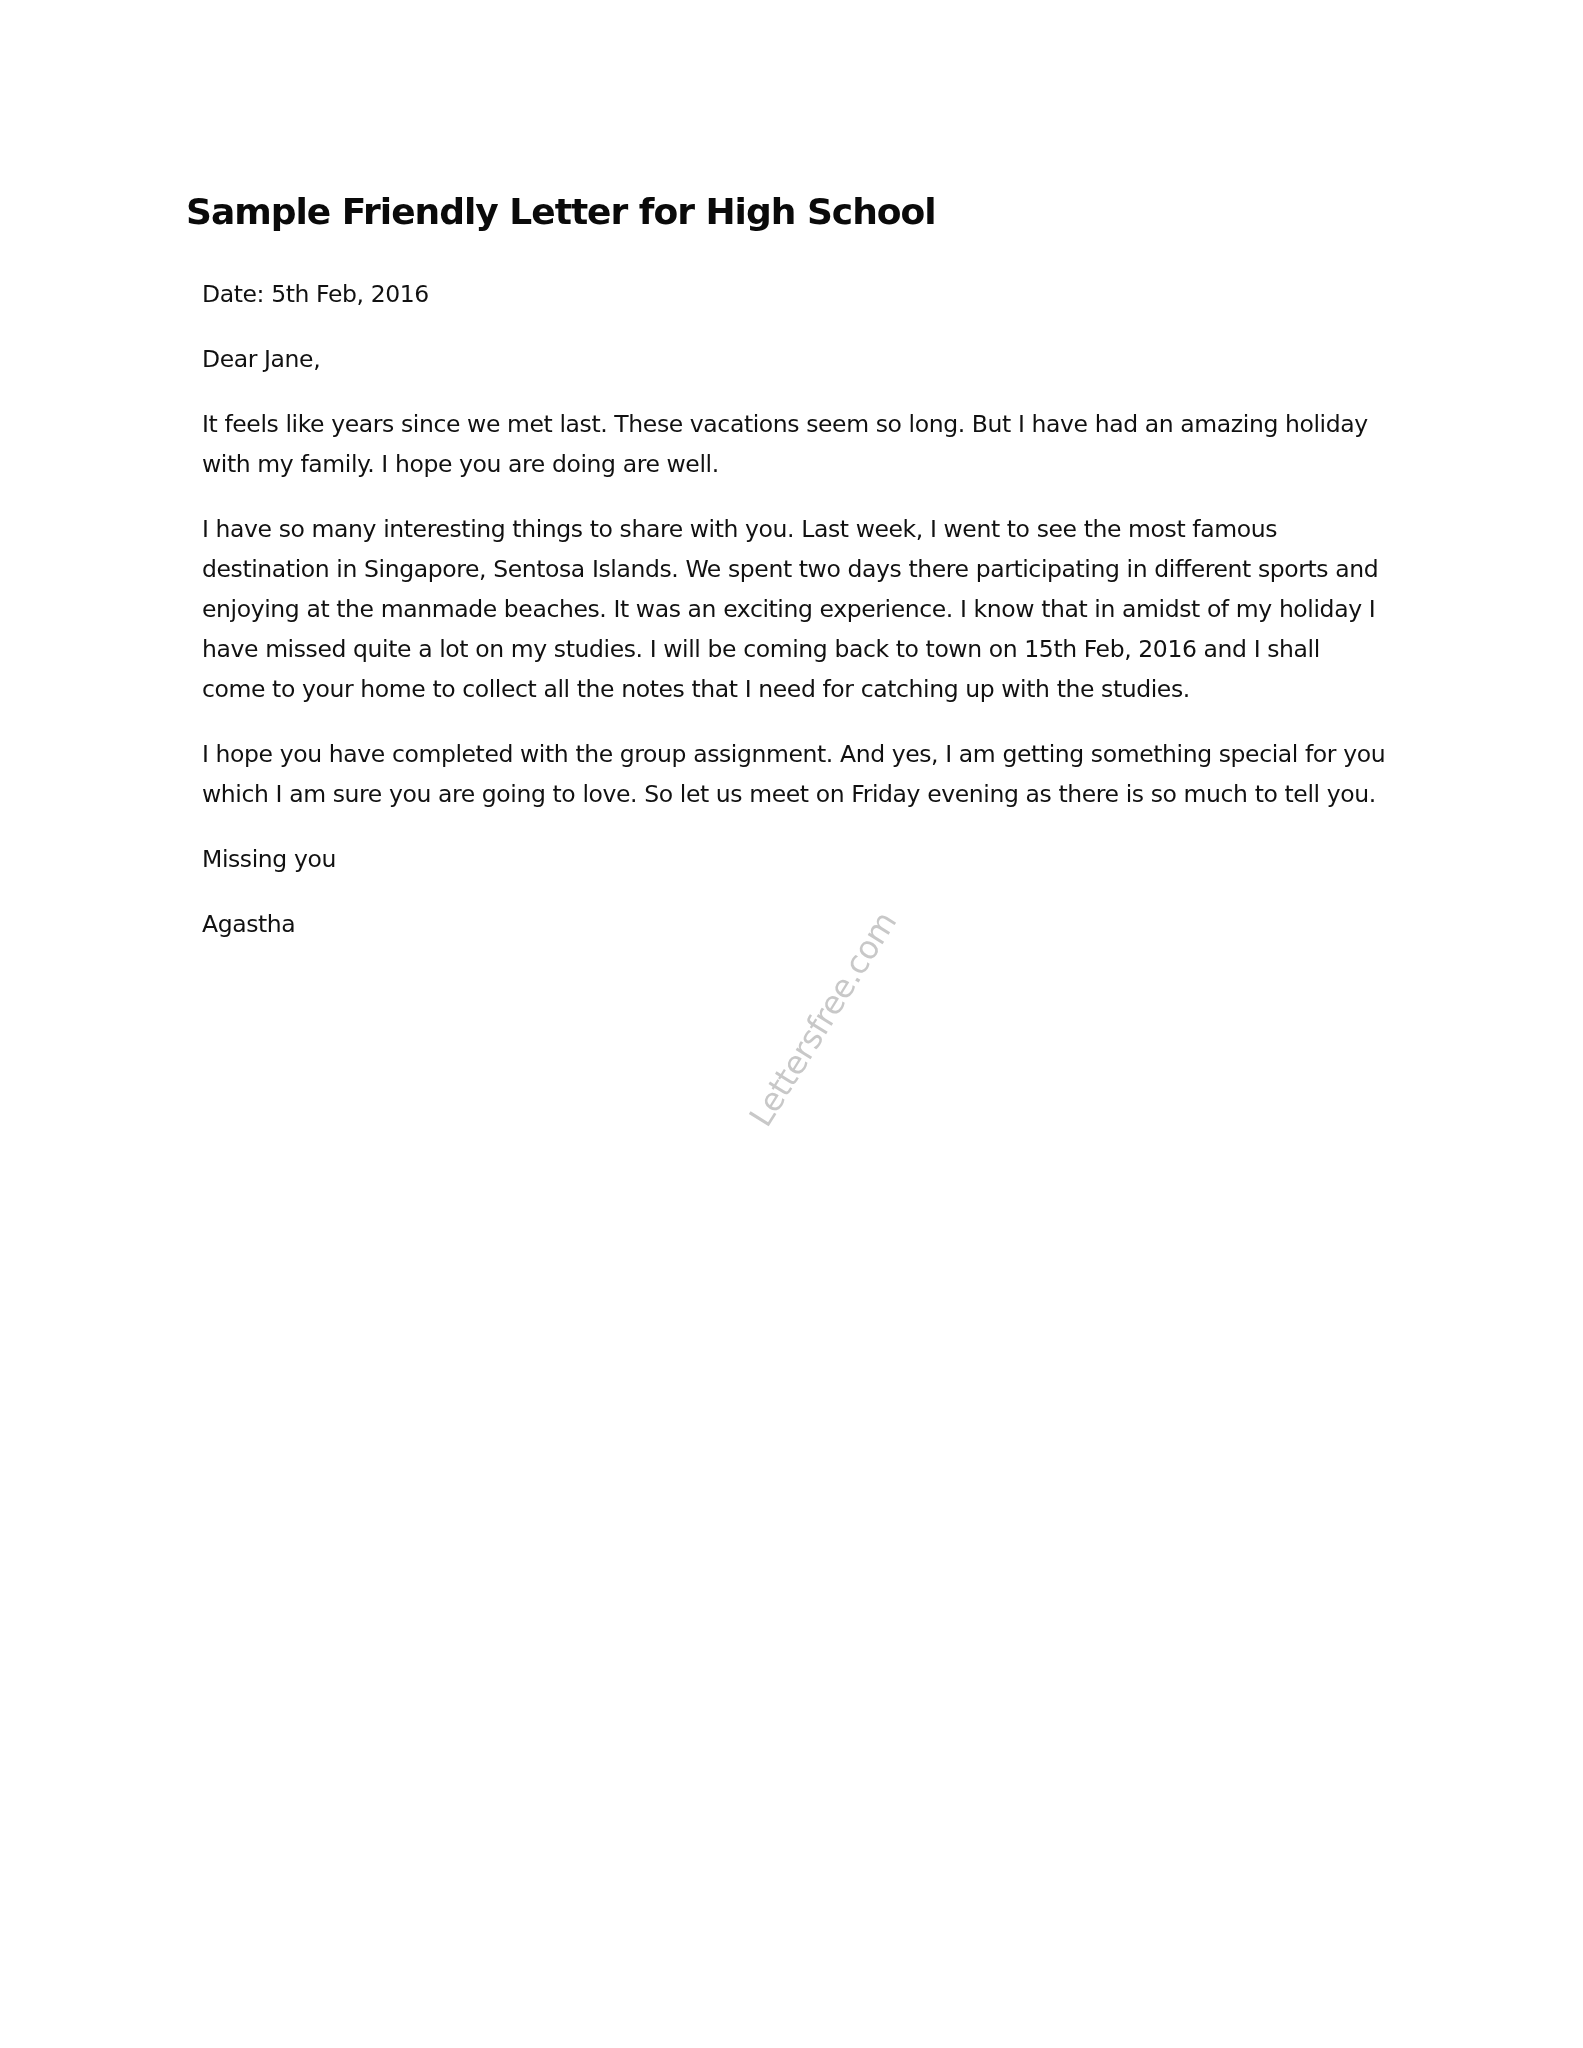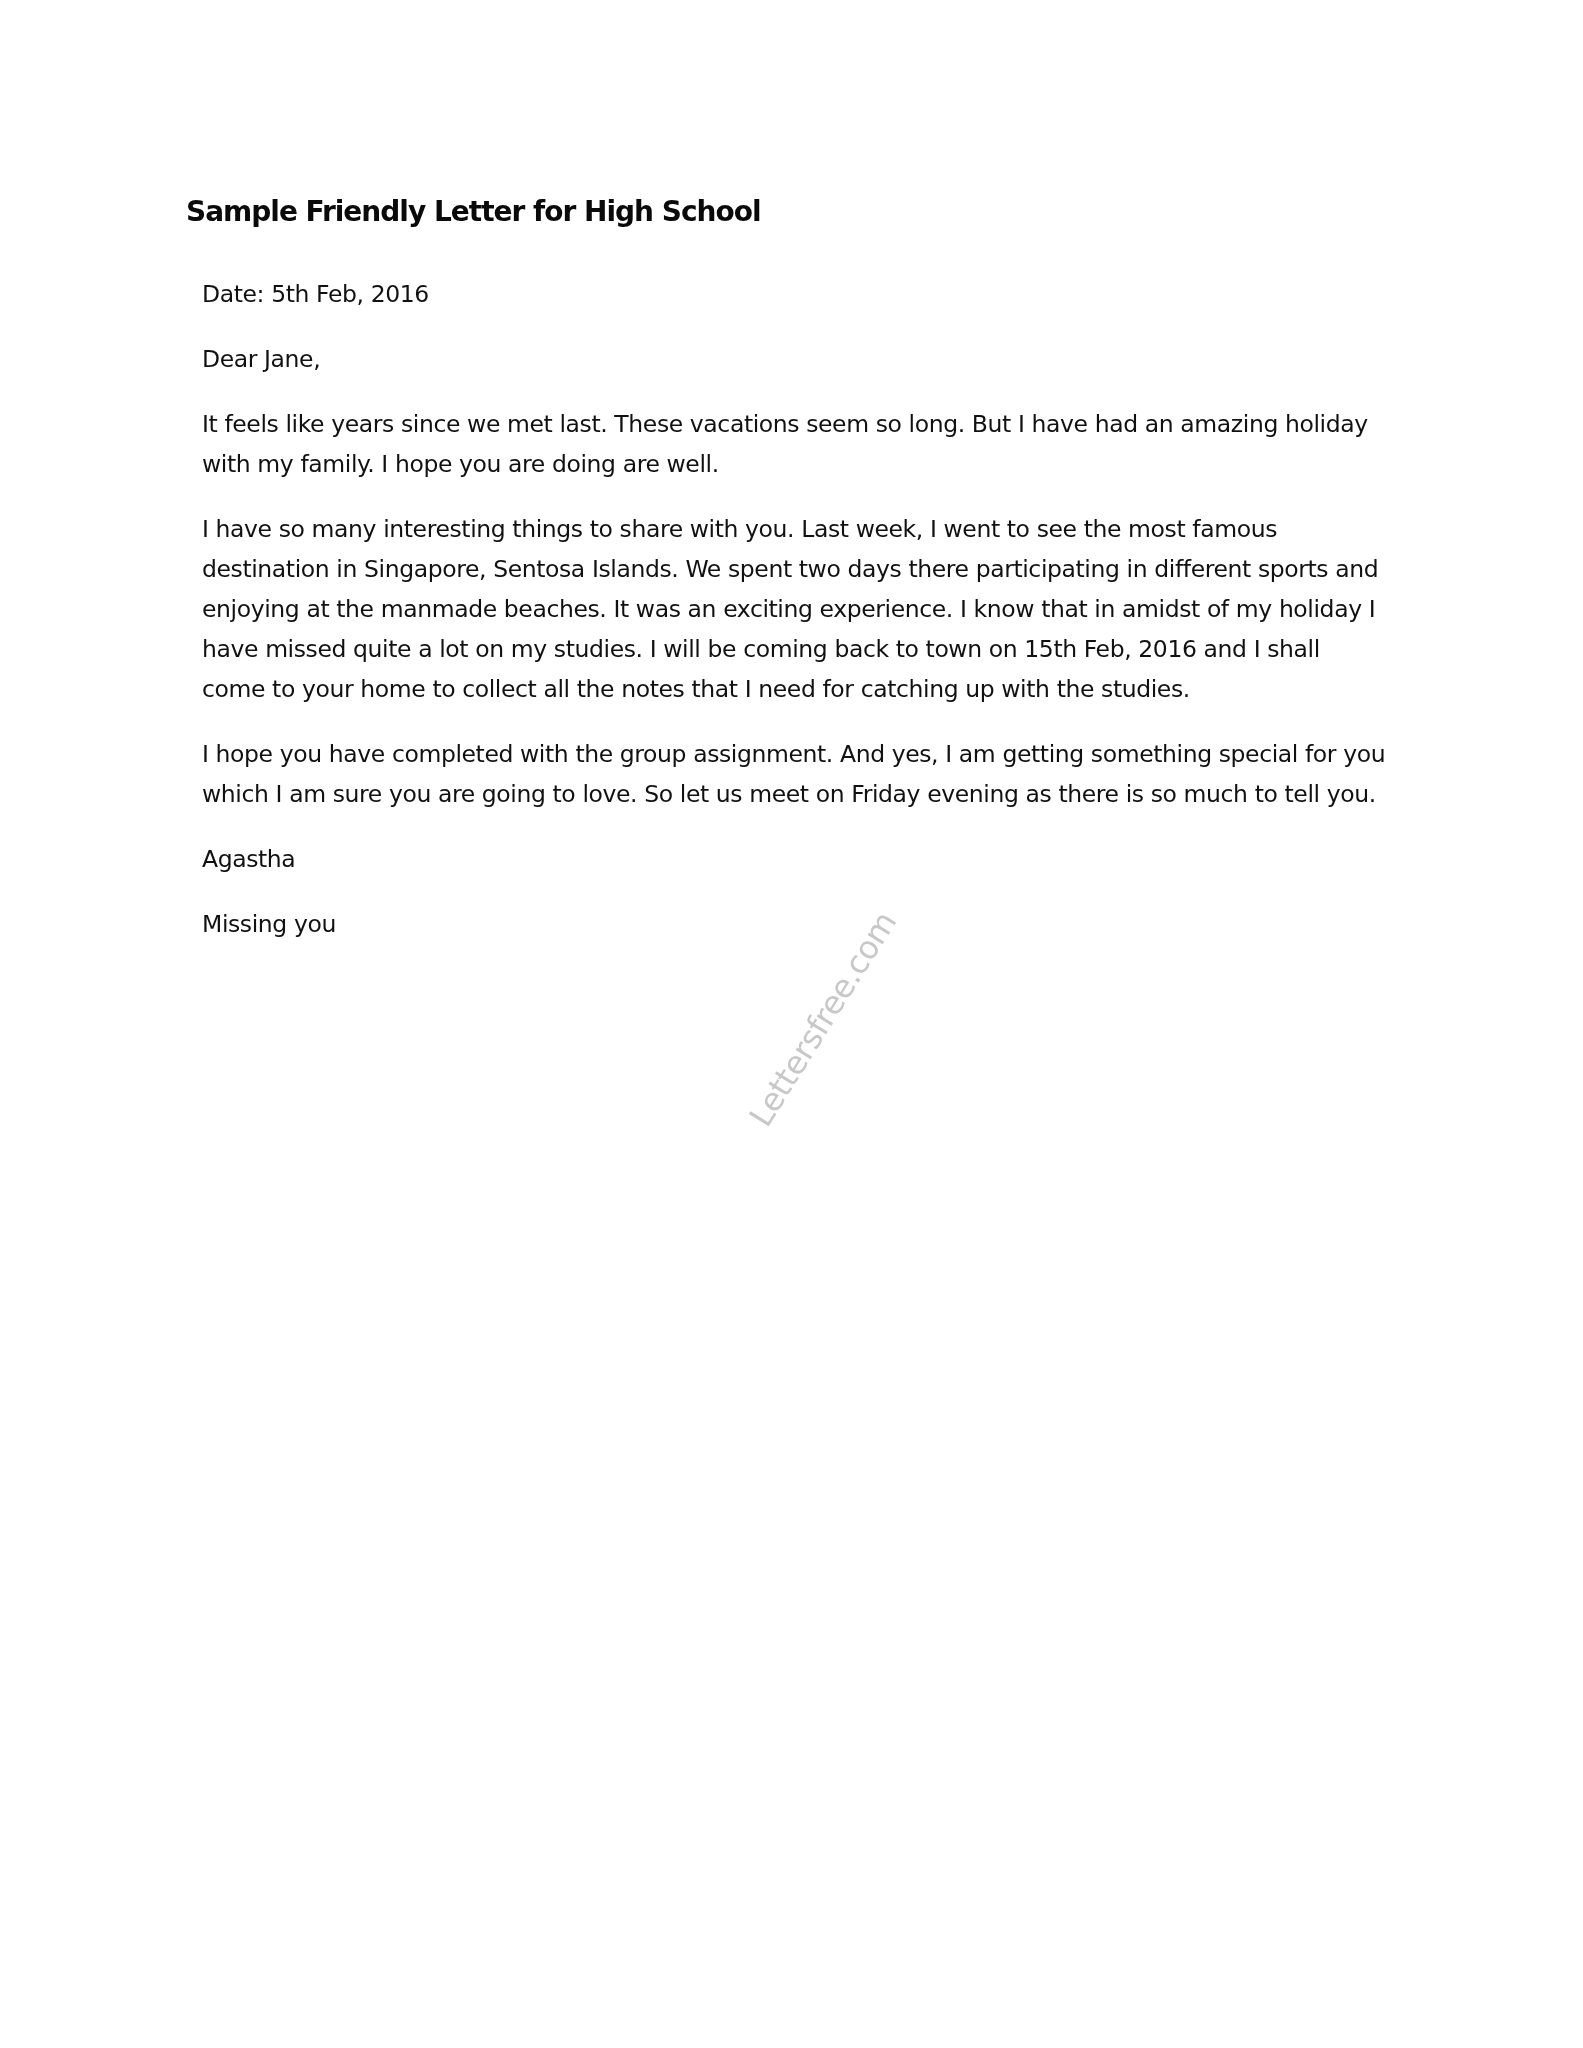--- a/index.html
+++ b/index.html
@@ -24,21 +24,21 @@
     }
     .content {
       position: absolute;
       left: 186px;
       top: 186px;
       width: 1200px;
     }
     .title {
       font-family: "DejaVu Sans", sans-serif;
       font-weight: bold;
-      font-size: 28px;
+      font-size: 36px;
       letter-spacing: -1px;
       margin: 0 0 36px 0;
       line-height: 52px;
       color: #0a0a0a;
     }
     .line {
       font-family: "DejaVu Sans", sans-serif;
       font-size: 23.5px;
       letter-spacing: -0.4px;
       line-height: 40px;
@@ -71,17 +71,17 @@
 <body>
 
 <div class="page">
   <div class="content">
     <h1 class="title">Sample Friendly Letter for High School</h1>
     <p class="line">Date: 5th Feb, 2016</p>
     <p class="line">Dear Jane,</p>
     <p class="para">It feels like years since we met last. These vacations seem so long. But I have had an amazing holiday with my family. I hope you are doing are well.</p>
     <p class="para">I have so many interesting things to share with you. Last week, I went to see the most famous destination in Singapore, Sentosa Islands. We spent two days there participating in different sports and enjoying at the manmade beaches. It was an exciting experience. I know that in amidst of my holiday I have missed quite a lot on my studies. I will be coming back to town on 15th Feb, 2016 and I shall come to your home to collect all the notes that I need for catching up with the studies.</p>
     <p class="para">I hope you have completed with the group assignment. And yes, I am getting something special for you which I am sure you are going to love. So let us meet on Friday evening as there is so much to tell you.</p>
+    <p class="line">Missing you</p>
     <p class="line">Agastha</p>
-    <p class="line">Missing you</p>
   </div>
   <div class="watermark">Lettersfree.com</div>
 </div>
 
 </body></html>

